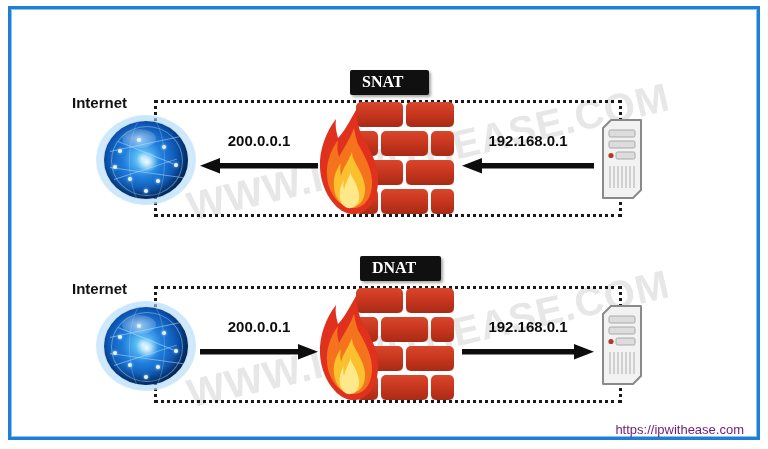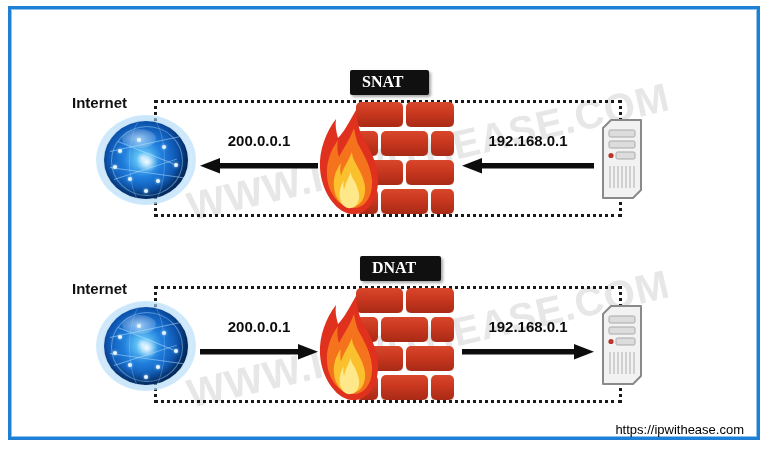--- a/index.html
+++ b/index.html
@@ -283,21 +283,21 @@
   .flow-right-snat { left: 462px; top: 62px; width: 132px; }
   .flow-left-dnat  { left: 200px; top: 62px; width: 118px; }
   .flow-right-dnat { left: 462px; top: 62px; width: 132px; }
 
   
   .footer-url {
     position: absolute;
     right: 24px;
     bottom: 12px;
     font-size: 13px;
-    color: #000000;
+    color: #701a75;
     font-family: "Liberation Sans", sans-serif;
     text-align: center;
   }
 </style>
 </head>
 <body>
 
 <div id="canvas">
 
   <div class="outer-frame">

